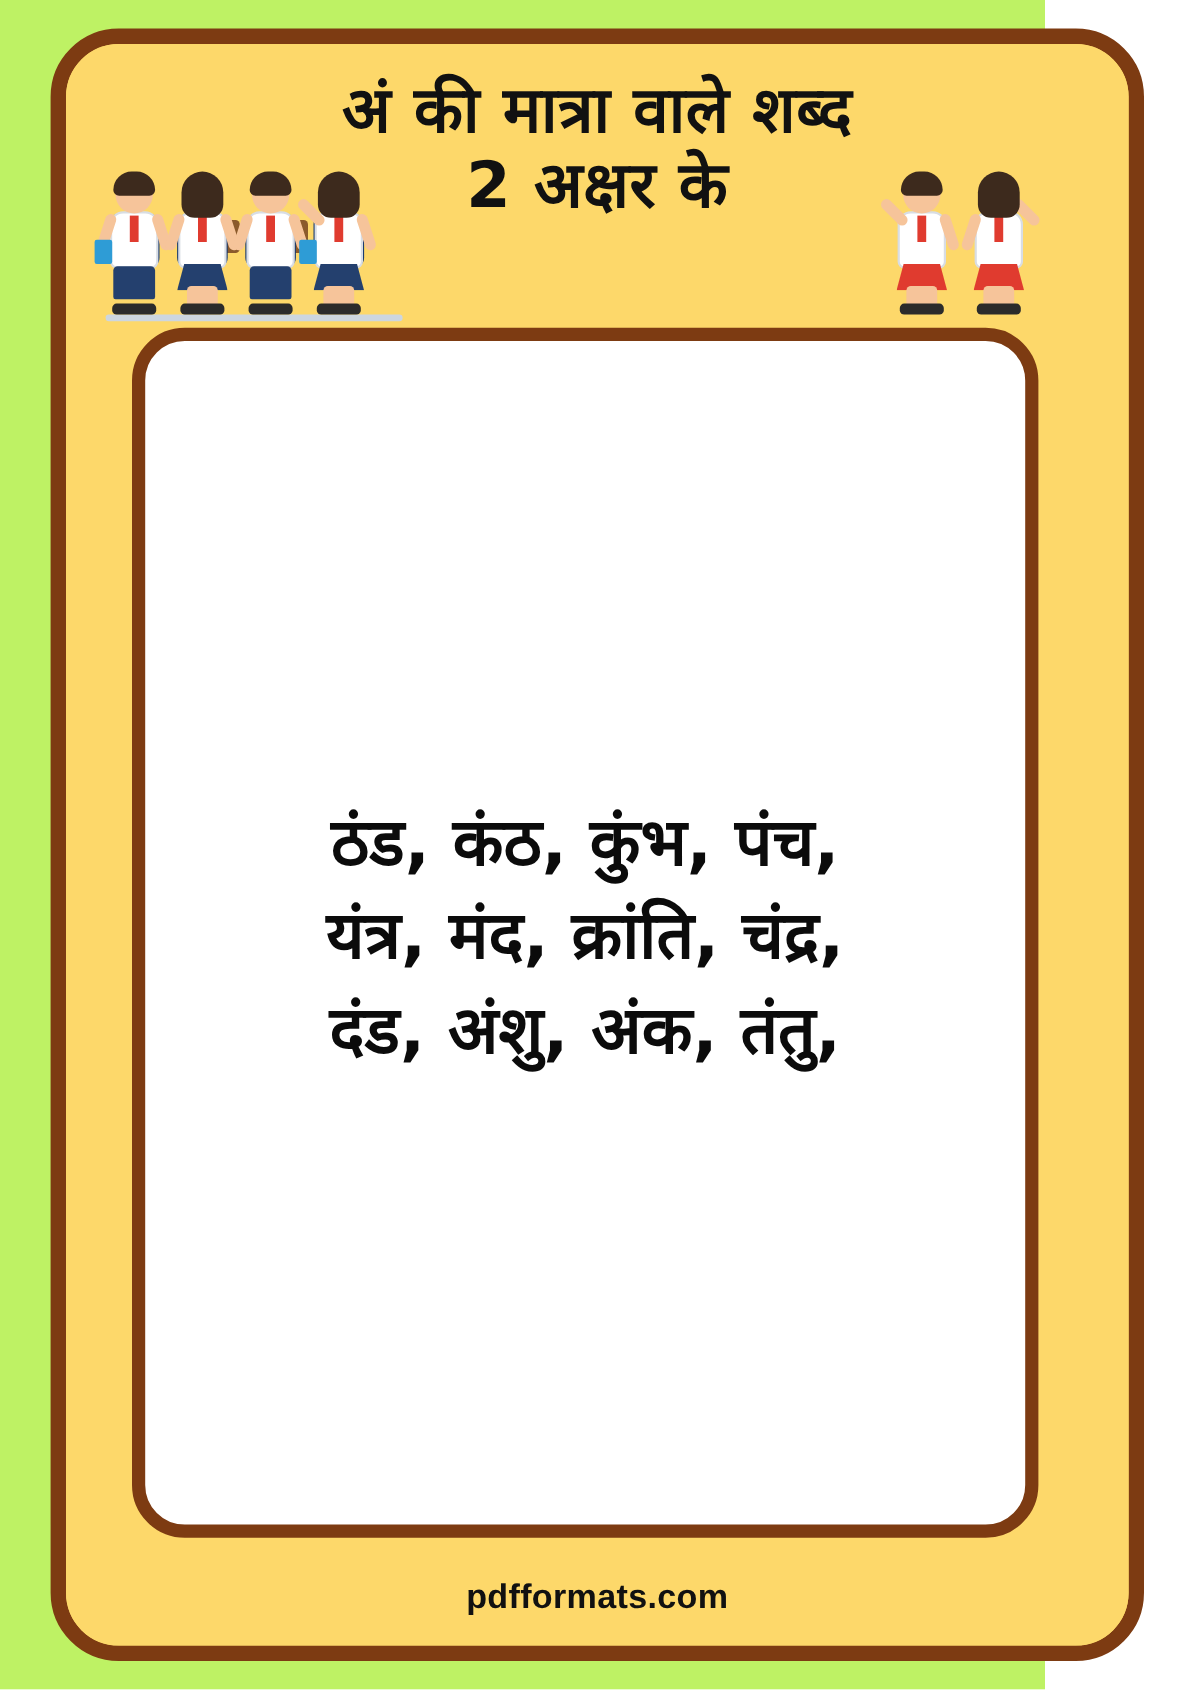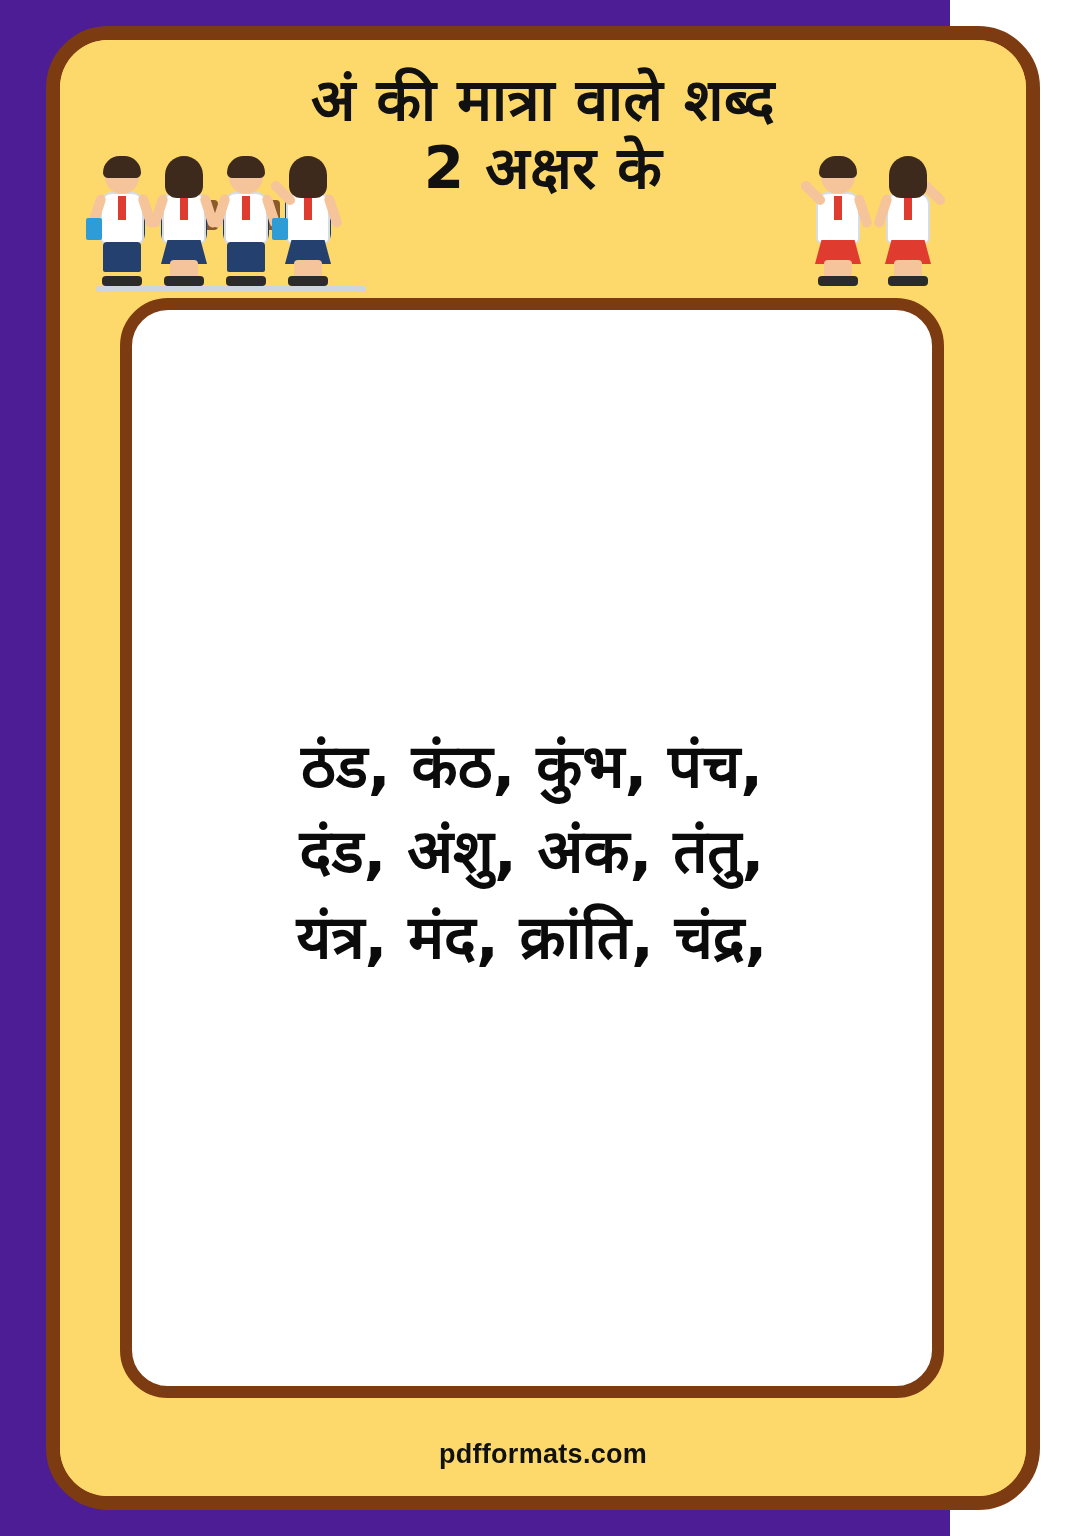--- a/index.html
+++ b/index.html
@@ -12,21 +12,21 @@
     height: 1536px;
     font-family: "Liberation Sans", sans-serif;
     overflow: hidden;
   }
 
   
   .poster {
     position: relative;
     width: 950px;
     height: 1536px;
-    background: #4c1d95;
+    background: #bef264;
     box-sizing: border-box;
   }
 
   
   .brown-frame {
     position: absolute;
     left: 46px;
     top: 26px;
     width: 994px;
     height: 1484px;
@@ -263,21 +263,21 @@
 
   
   .footer {
     position: absolute;
     left: 0;
     bottom: 26px;
     width: 100%;
     text-align: center;
     font-family: "Liberation Sans", sans-serif;
     font-weight: bold;
-    font-size: 27px;
+    font-size: 31px;
     color: #111111;
     letter-spacing: 0.3px;
   }
 </style>
 </head>
 <body>
 
 <div class="poster">
   <div class="brown-frame">
     <div class="yellow-board">
@@ -367,22 +367,22 @@
             <div class="skirt red"></div>
             <div class="legs bare"></div>
             <div class="shoes"></div>
           </div>
         </div>
       </div>
 
       <div class="card-outer">
         <div class="words">
           <div class="word-line">ठंड, कंठ, कुंभ, पंच,</div>
+          <div class="word-line">यंत्र, मंद, क्रांति, चंद्र,</div>
           <div class="word-line">दंड, अंशु, अंक, तंतु,</div>
-          <div class="word-line">यंत्र, मंद, क्रांति, चंद्र,</div>
         </div>
       </div>
 
       <div class="footer">pdfformats.com</div>
 
     </div>
   </div>
 </div>
 
 </body></html>

